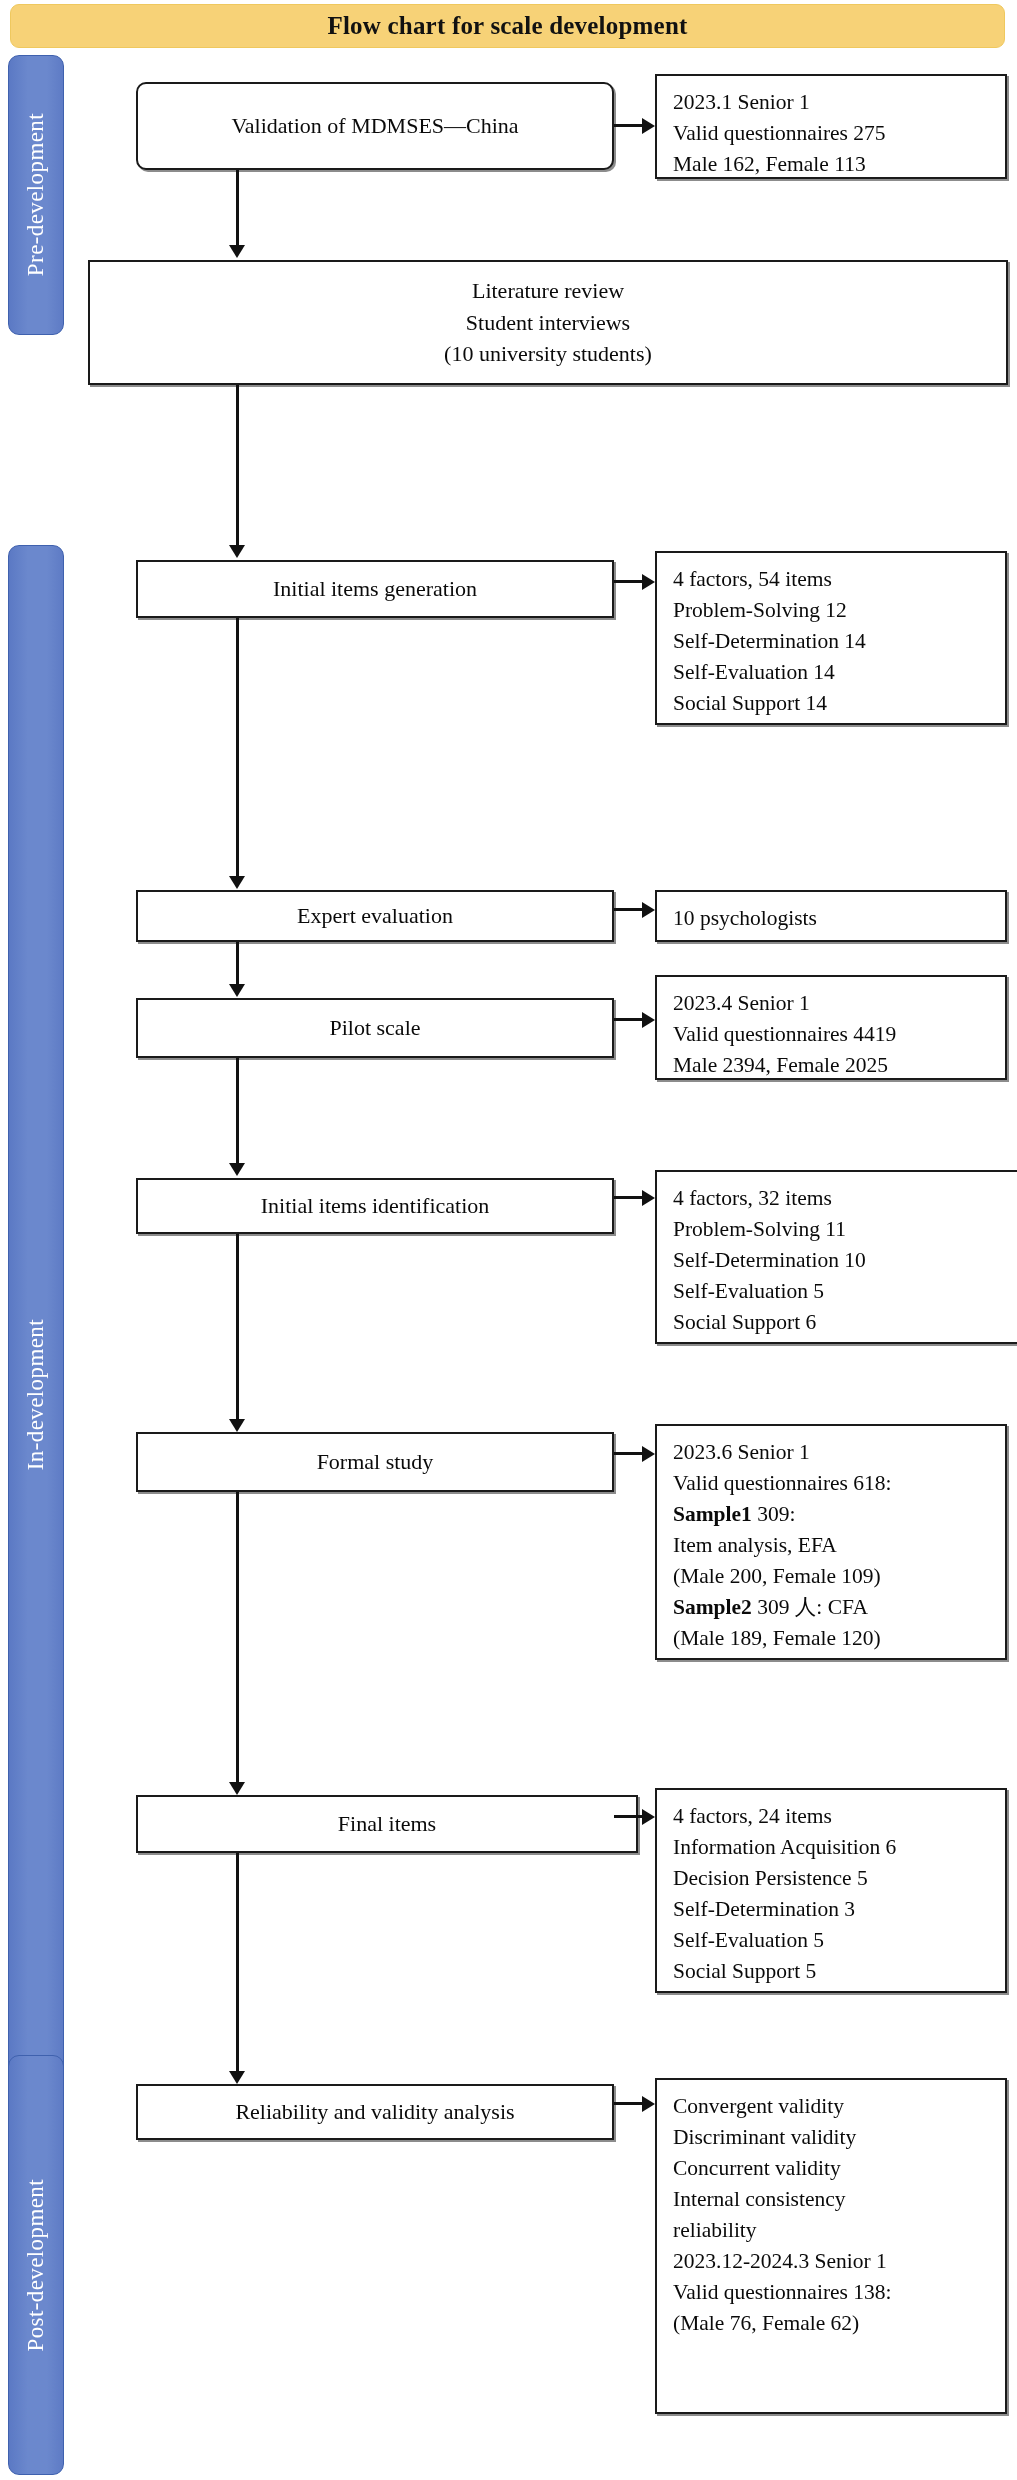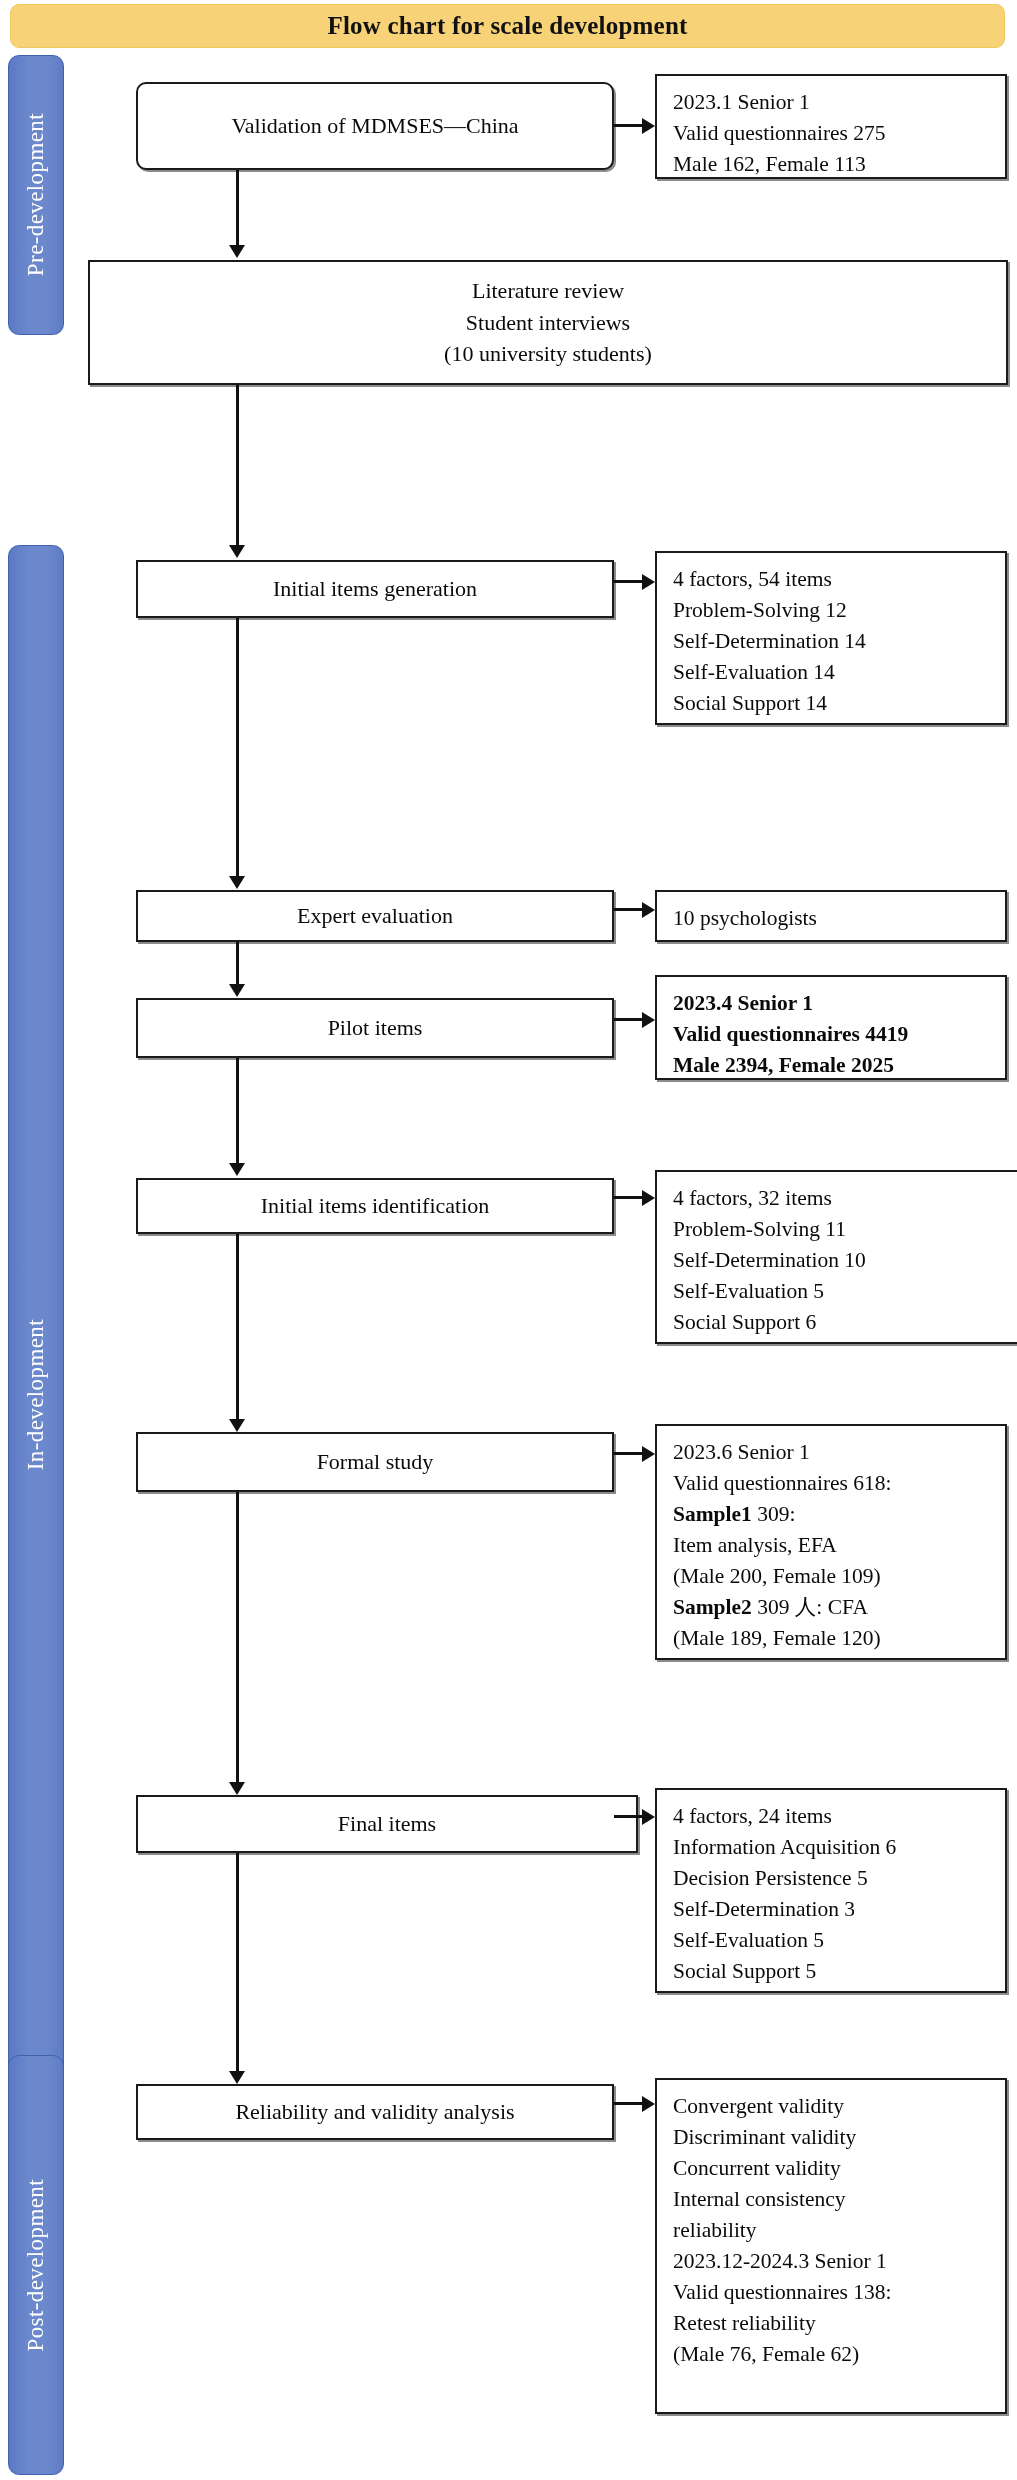--- a/index.html
+++ b/index.html
@@ -178,27 +178,27 @@
 <div class="arrow-right" style="left:642px; top:902px;"></div>
 
 <div class="node detail" style="left:655px; top:890px; width:352px; height:52px; justify-content:center; padding-top:4px; padding-bottom:0;">
   <span class="line">10 psychologists</span>
 </div>
 
 <div class="v-line" style="left:236px; top:942px; height:42px;"></div>
 <div class="arrow-down" style="left:229px; top:984px;"></div>
 
 <div class="node center" style="left:136px; top:998px; width:478px; height:60px;">
-  <span class="node-text">Pilot items</span>
+  <span class="node-text">Pilot scale</span>
 </div>
 
 <div class="h-line" style="left:614px; top:1018px; width:30px;"></div>
 <div class="arrow-right" style="left:642px; top:1012px;"></div>
 
-<div class="node detail" style="left:655px; top:975px; width:352px; height:105px;font-weight:bold;">
+<div class="node detail" style="left:655px; top:975px; width:352px; height:105px;">
   <span class="line">2023.4 Senior 1</span>
   <span class="line">Valid questionnaires 4419</span>
   <span class="line">Male 2394, Female 2025</span>
 </div>
 
 <div class="v-line" style="left:236px; top:1058px; height:105px;"></div>
 <div class="arrow-down" style="left:229px; top:1163px;"></div>
 
 <div class="node center" style="left:136px; top:1178px; width:478px; height:56px;">
   <span class="node-text">Initial items identification</span>
@@ -265,15 +265,14 @@
 <div class="arrow-right" style="left:642px; top:2096px;"></div>
 
 <div class="node detail" style="left:655px; top:2078px; width:352px; height:336px;">
   <span class="line">Convergent validity</span>
   <span class="line">Discriminant validity</span>
   <span class="line">Concurrent validity</span>
   <span class="line">Internal consistency</span>
   <span class="line">reliability</span>
   <span class="line">2023.12-2024.3 Senior 1</span>
   <span class="line">Valid questionnaires 138:</span>
-  <span class="line">Retest reliability</span>
   <span class="line">(Male 76, Female 62)</span>
 </div>
 
 </body></html>

